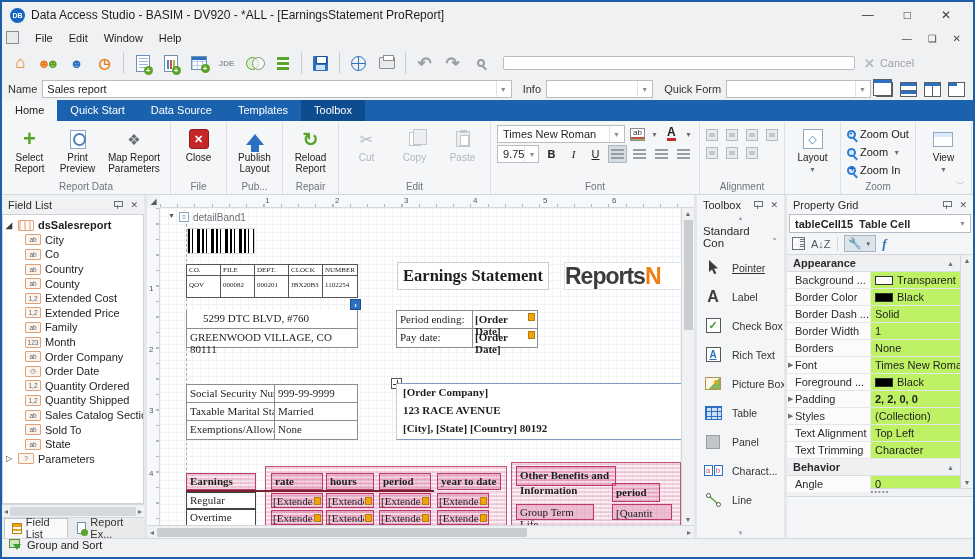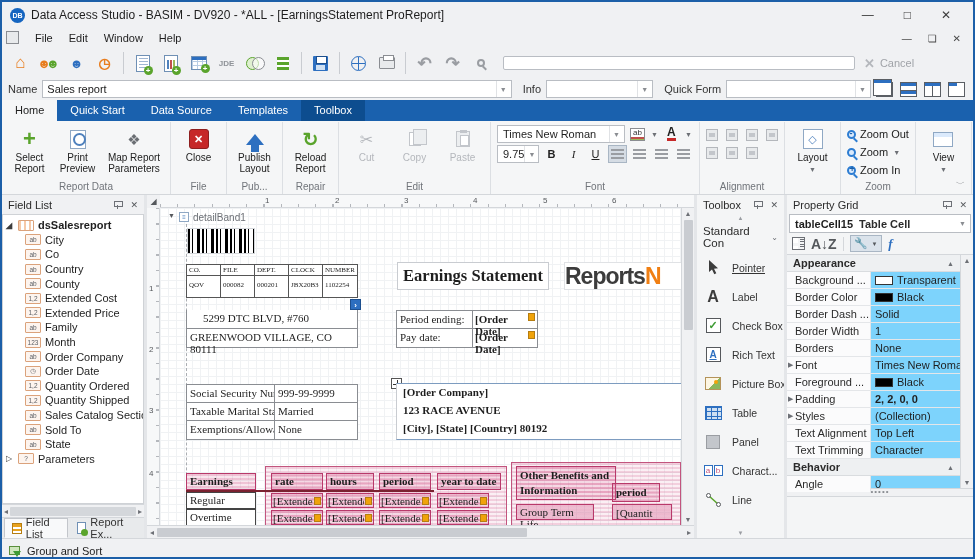--- a/index.html
+++ b/index.html
@@ -201,38 +201,38 @@
 .propgrid{width:186px;display:flex;flex-direction:column;background:#f4f5f6}
 .pg-combo{height:19px;margin:0 2px;background:#fff;border:1px solid #b9bdc3;display:flex;align-items:center;gap:6px;padding:0 1px 0 5px}
 .pg-combo b{font-size:11px}
 .pg-combo .typ{font-weight:bold;color:#2b2b2b}
 .pg-combo .arr{margin-left:auto;font-size:7px;color:#8a8d92;padding:0 3px}
 .pg-toolbar{height:21px;display:flex;align-items:center;gap:6px;padding:2px 5px;color:#55585c}
 .pg-cat{width:13px;height:13px;background:
  linear-gradient(#fff,#fff) 0 0/5px 5px no-repeat,
  linear-gradient(#fff,#fff) 0 8px/5px 5px no-repeat,
  repeating-linear-gradient(180deg,#6d7076 0 1px,transparent 1px 2.5px) 7px 1px/6px 11px no-repeat;border:1px solid #6d7076}
-.pg-az{font-size:14px;font-weight:bold}
+.pg-az{font-size:11px;font-weight:normal}
 .pg-wrench{background:#dbe3eb;border:1px solid #a9b6c4;padding:0 4px;height:17px;display:flex;align-items:center;gap:3px;font-size:11px}
 .pg-f{color:#2d6fc0;font-family:"Liberation Serif",serif;font-style:italic;font-weight:bold;font-size:13px}
-.pg-body{flex:1;display:flex;min-height:0;border-top:1px solid #d4d7db;background:#7dd3fc}
+.pg-body{flex:1;display:flex;min-height:0;border-top:1px solid #d4d7db;background:#bef264}
 .pg-rows{flex:1;min-width:0}
 .pg-sec{height:17px;display:flex;align-items:center;background:#eef0f2;border-bottom:1px solid #d9dcdf;font-weight:bold;padding:0 6px;color:#2b2b2b}
 .pg-sec .ca{margin-left:auto;font-size:7px;color:#6d7076}
 .pg-row{height:17px;display:flex;border-bottom:1px solid #e4e6e9;align-items:stretch}
 .pg-name{width:84px;display:flex;align-items:center;padding-left:8px;border-right:1px solid #e4e6e9;color:#2b2b2b;position:relative;white-space:nowrap;overflow:hidden;background:#fbfbfc;flex:0 0 auto}
 .pg-name .ex{position:absolute;left:1px;font-size:7px;color:#6d7076}
 .pg-val{flex:1;display:flex;align-items:center;gap:4px;padding-left:4px;white-space:nowrap;overflow:hidden;color:#1e1e1e}
 .swatch{width:18px;height:9px;border:1px solid #333;flex:0 0 auto}
 .pg-vscroll{width:13px;border-left:1px solid #d4d7db;background:#f0f1f3;display:flex;flex-direction:column;align-items:center;justify-content:space-between;padding:2px 0;color:#6d7076;font-size:7px;flex:0 0 auto}
 .pg-split{height:8px;border-top:1px solid #d4d7db;background:#f0f1f3;text-align:center;color:#8a8d92;font-size:8px;line-height:5px;letter-spacing:1px}
 .pg-desc{height:42px;background:#f4f5f6;border-top:1px solid #d4d7db}
 
 
-.statusbar{height:19px;background:#f0f1f3;border-top:1px solid #d4d7db;display:flex;align-items:flex-end;gap:6px;padding:0 7px}
+.statusbar{height:19px;background:#f0f1f3;border-top:1px solid #d4d7db;display:flex;align-items:flex-start;gap:6px;padding:0 7px}
 .gs-ico{width:12px;height:11px;position:relative}
 .gs-ico:before{content:"";position:absolute;left:0;top:0;width:9px;height:7px;border:1px solid #5a8f3c;background:#cfe6bd}
 .gs-ico:after{content:"";position:absolute;right:0;bottom:0;width:0;height:0;border-left:4px solid transparent;border-right:4px solid transparent;border-top:6px solid #3f9c35}
 </style>
 </head>
 <body>
 
 <div class="win">
 
   <div class="titlebar">
@@ -772,21 +772,21 @@
             </div>
           <div class="abs pinkcell serif" style="left:219px;top:302px;width:52px;height:15px;padding:0 1px;display:flex;align-items:center">
               <span style="overflow:hidden">[Extended</span>
               <span class="fieldbadge"></span>
             </div>
           <div class="abs pinkcell serif" style="left:277px;top:302px;width:52px;height:15px;padding:0 1px;display:flex;align-items:center">
               <span style="overflow:hidden">[Extended</span>
               <span class="fieldbadge"></span>
             </div>
 
-          <div class="abs pinkcell serif" style="left:356px;top:258px;width:100px;height:34px;font-weight:bold;line-height:15px;padding:1px 3px 0">Other Benefits and Information</div>
+          <div class="abs pinkcell serif" style="left:356px;top:258px;width:100px;height:20px;font-weight:bold;line-height:15px;padding:1px 3px 0">Other Benefits and Information</div>
           <div class="abs pinkcell serif" style="left:452px;top:275px;width:48px;height:19px;font-weight:bold;padding:2px 3px 0">period</div>
           <div class="abs pinkcell serif" style="left:356px;top:296px;width:78px;height:16px;padding:1px 3px 0">Group Term Life</div>
           <div class="abs pinkcell serif" style="left:452px;top:296px;width:60px;height:16px;padding:1px 3px 0;display:flex;align-items:center">
               <span style="overflow:hidden">[Quantit</span>
             </div>
         </div>
         <div class="vscroll">
           <span>▲</span>
           <span class="vthumb"></span>
           <span style="margin-top:auto">▼</span>

